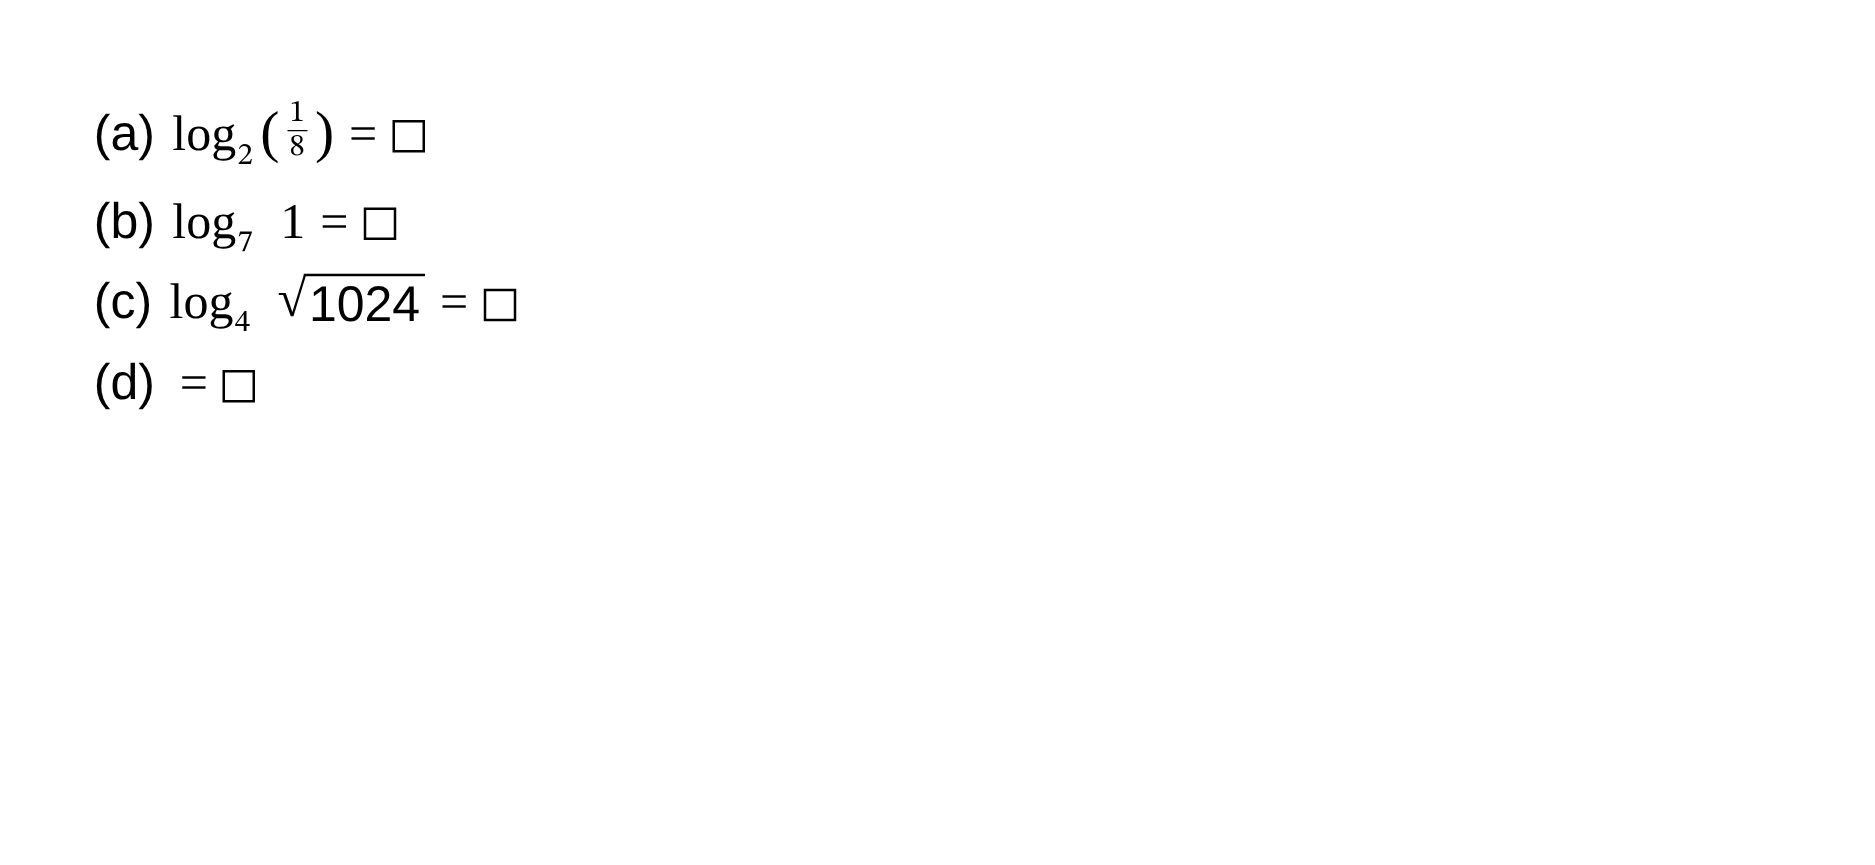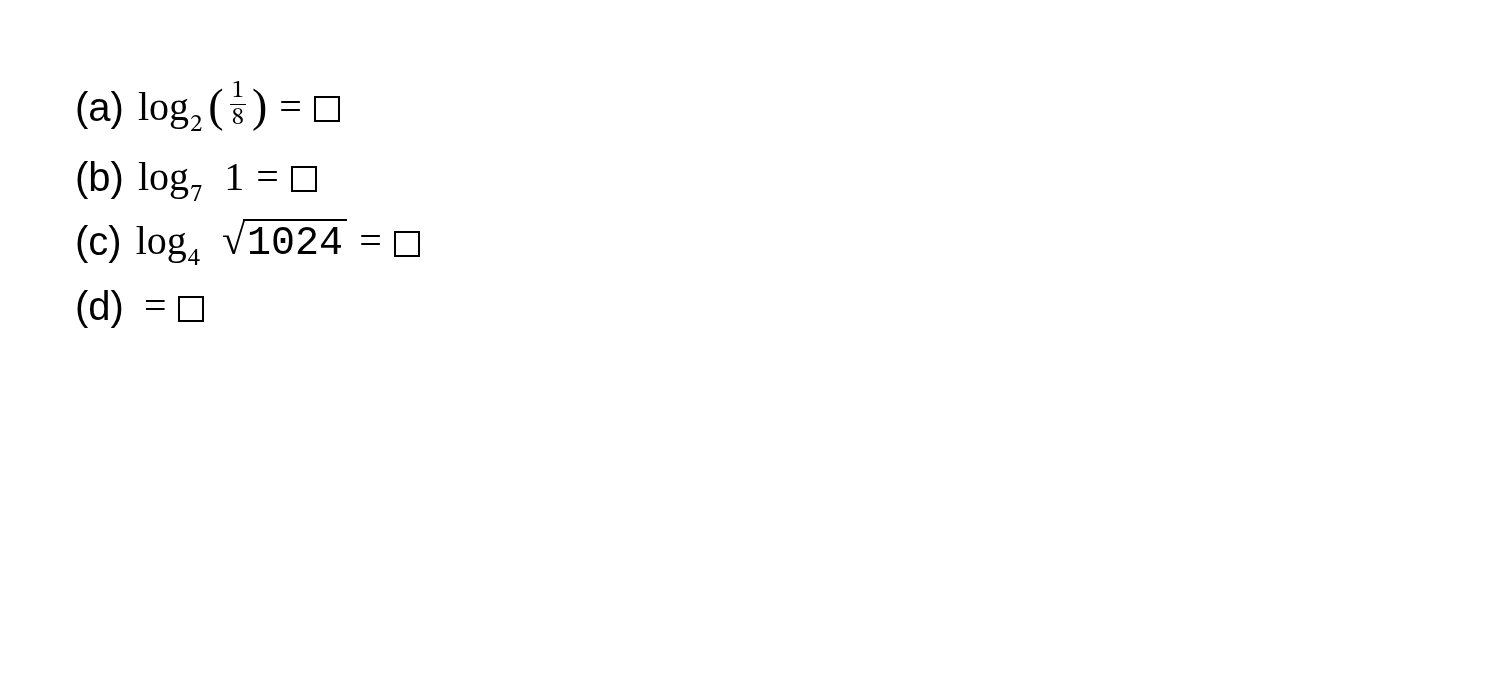--- a/index.html
+++ b/index.html
@@ -98,21 +98,21 @@
   }
   .radical {
     font-family: "Times New Roman", serif;
     font-size: 1.05em;
     line-height: 1;
     margin-right: -2px;
   }
   .radicand {
     border-top: 2.4px solid #000;
     padding: 1px 4px 0 4px;
-    font-family: Liberation Mono, monospace;
+    font-family: Liberation Sans, sans-serif;
     line-height: 1.12;
   }
   .num-plain {
     font-family: "Times New Roman", serif;
   }
   .base-nine {
     font-family: "Times New Roman", serif;
   }
   .exp-group {
     font-size: 0.62em;

